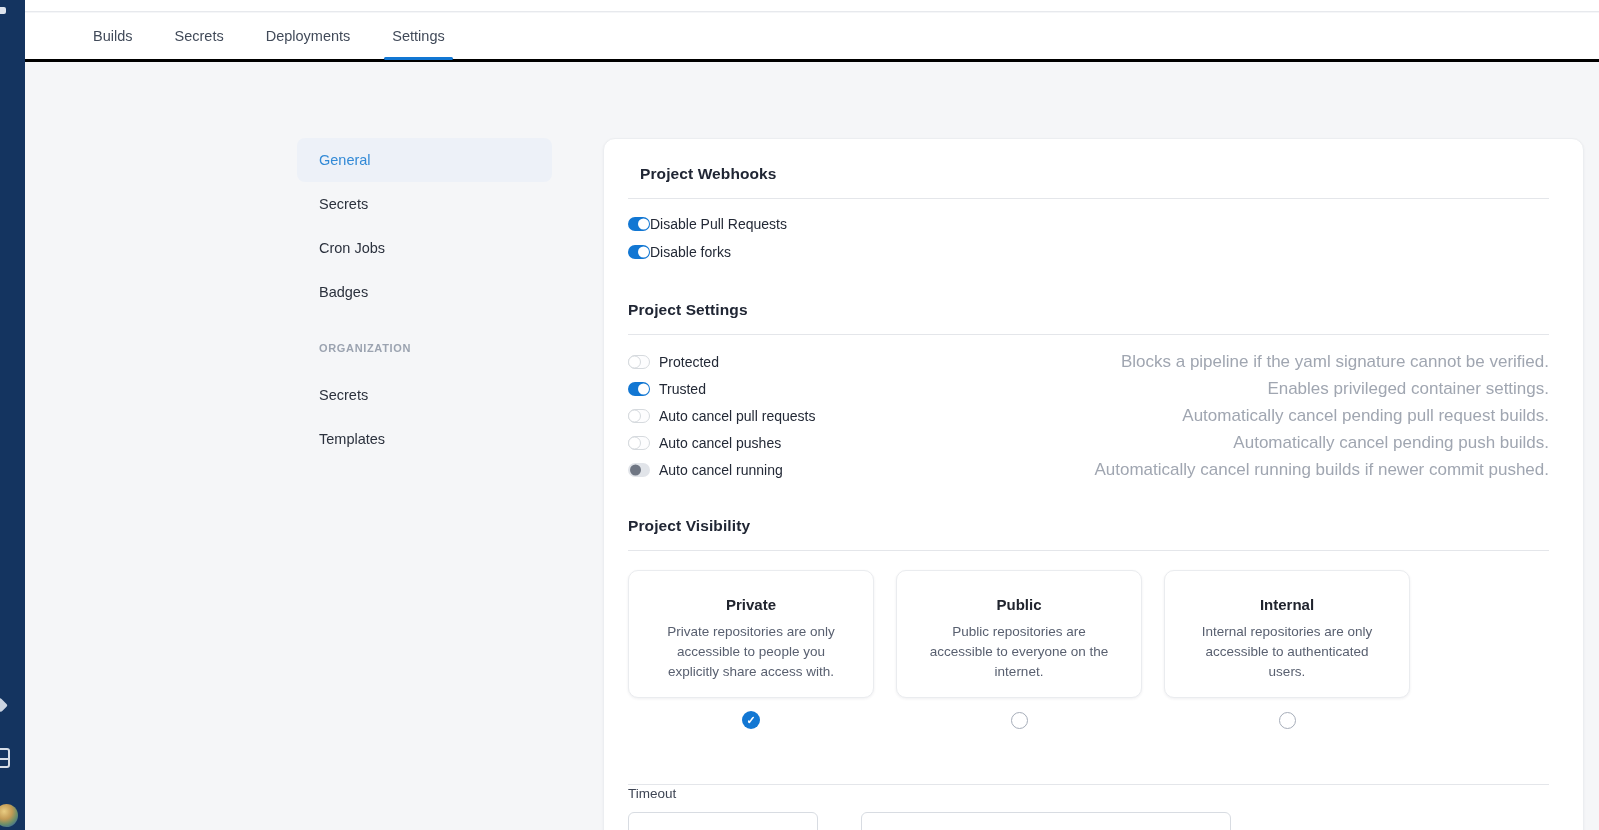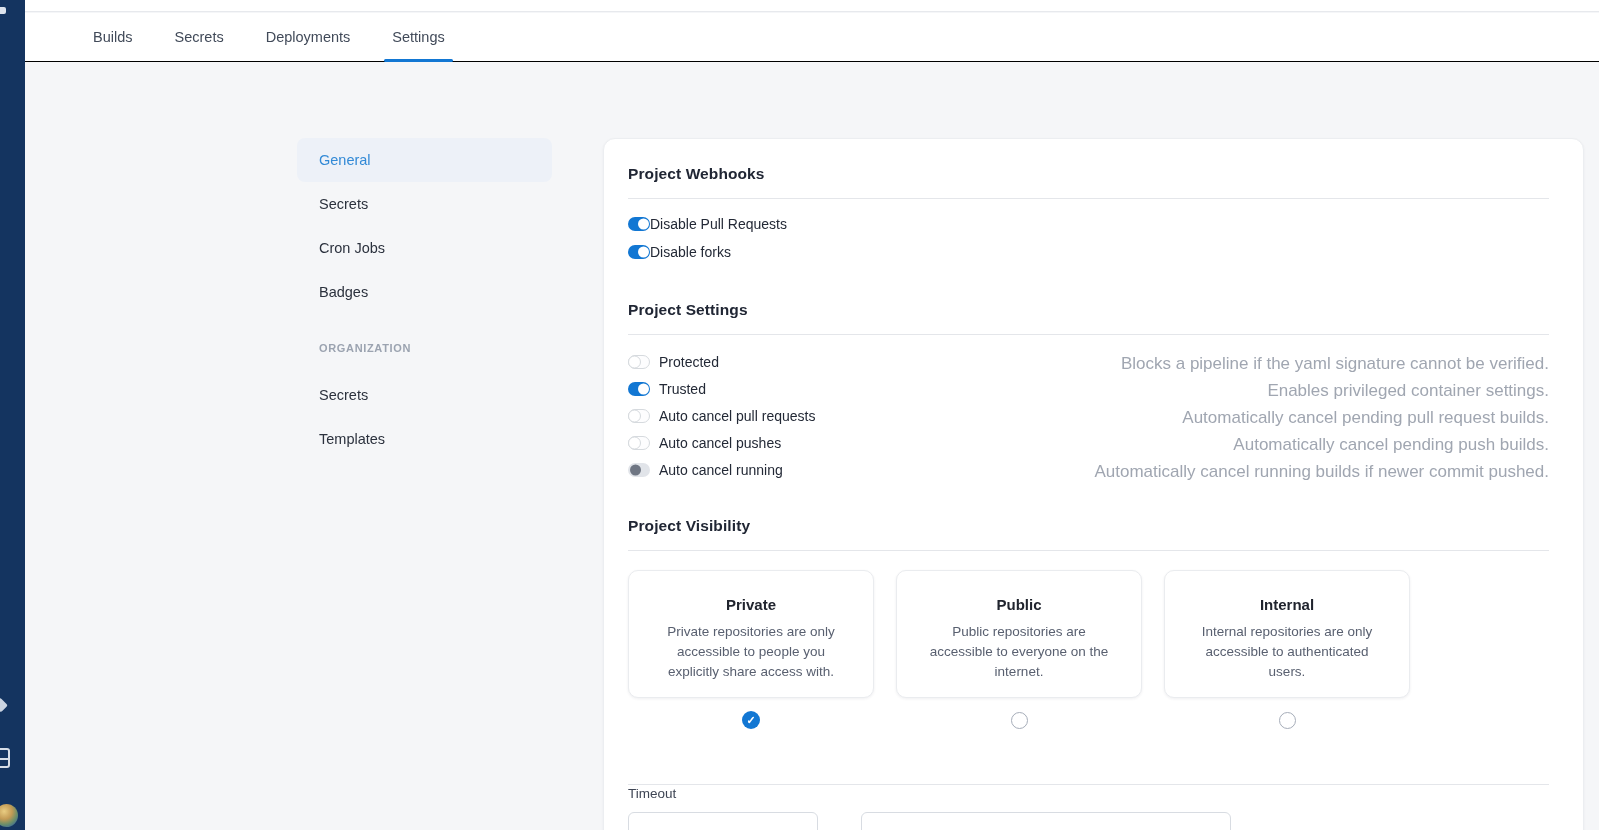--- a/index.html
+++ b/index.html
@@ -24,21 +24,21 @@
     background: radial-gradient(circle at 40% 32%, #e9cd82 0%, #c29a55 38%, #6d8f68 62%, #3f6f93 82%, #2c567a 100%);
   }
 
   
   .top-sliver {
     position: absolute; left: 25px; right: 0; top: 0; height: 12px;
     background: #ffffff; border-bottom: 1px solid #e7e9ed; z-index: 10;
   }
   .tabbar {
     position: absolute; left: 25px; right: 0; top: 13px; height: 49px;
-    background: #ffffff; border-bottom: 1px solid #000000; z-index: 10;
+    background: #ffffff; border-bottom: 3px solid #000000; z-index: 10;
     display: flex; align-items: stretch; padding-left: 60px; gap: 26px;
   }
   .tab {
     display: flex; align-items: center; padding: 0 8px; position: relative;
     font-size: 14.5px; color: #414a59; cursor: pointer; white-space: nowrap;
   }
   .tab.active::after {
     content: ""; position: absolute; left: 0; right: 0; bottom: -1px; height: 3px;
     background: #1277d3; border-radius: 2px;
   }
@@ -58,41 +58,41 @@
 
   
   .card {
     position: absolute; left: 603px; top: 138px; width: 981px; height: 730px;
     background: #ffffff; border: 1px solid #eceef1; border-radius: 12px;
     box-shadow: 0 1px 3px rgba(25,35,50,.05); z-index: 5;
   }
   .content { padding: 0 34px 0 24px; }
 
   .sec-title { font-size: 15.5px; font-weight: bold; color: #202634; line-height: 21px; letter-spacing: .1px; }
-  .t1 { margin-top: 24px; }
+  .t1 { margin-top: 24px; margin-left: 12px; }
   .t2 { margin-top: 39px; }
   .t3 { margin-top: 37px; }
   .hr { height: 1px; background: #e4e6ea; margin-top: 14px; }
 
   
   .toggle { position: relative; width: 22px; height: 14px; border-radius: 7px; flex: 0 0 auto; cursor: pointer; }
   .toggle .knob { position: absolute; border-radius: 50%; top: 50%; transform: translateY(-50%); }
   .toggle.on { background: #1277d3; }
   .toggle.on .knob { right: 1.5px; width: 11px; height: 11px; background: #fff; }
   .toggle.off { background: #fdfdfe; border: 1.5px solid #d6dade; }
   .toggle.off .knob { left: -1px; width: 13px; height: 13px; background: #fff; border: 1.5px solid #d6dade; }
   .toggle.indeterminate { background: #e1e4e9; }
   .toggle.indeterminate .knob { left: 1.5px; width: 11px; height: 11px; background: #6f7683; }
 
   .trow { display: flex; align-items: center; gap: 0; height: 16px; }
   .trow.r1 { margin-top: 17px; }
   .trow.r2 { margin-top: 12px; }
   .tlabel { font-size: 14px; color: #232936; }
 
-  .srow { display: flex; justify-content: space-between; height: 16px; margin-top: 11px; gap: 24px; }
+  .srow { display: flex; align-items: center; justify-content: space-between; height: 16px; margin-top: 11px; gap: 24px; }
   .srow.first { margin-top: 19px; }
   .sleft { display: flex; align-items: center; gap: 9px; }
   .sdesc { font-size: 17px; color: #a0a6b1; text-align: right; }
 
   
   .vcards { margin-top: 19px; display: grid; grid-template-columns: repeat(3, 246px); gap: 22px; }
   .vcard {
     height: 128px; background: #fff; border: 1px solid #eaecef; border-radius: 10px;
     box-shadow: 0 1px 3px rgba(25,35,50,.07); text-align: center; padding: 0 22px; cursor: pointer;
   }

